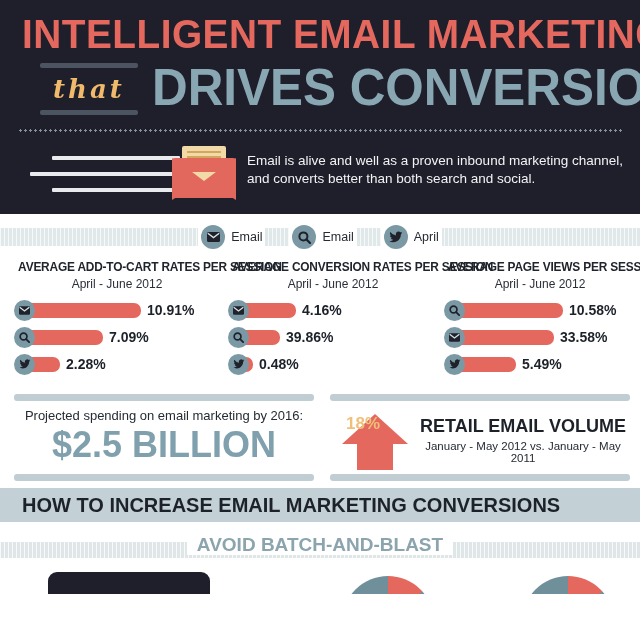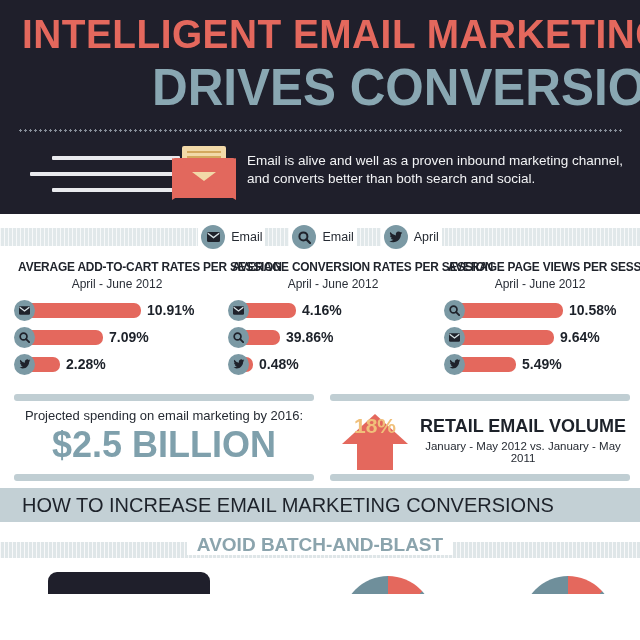--- a/index.html
+++ b/index.html
@@ -132,43 +132,43 @@
   .spend-value{
     position:absolute;left:0;top:32px;width:300px;text-align:center;
     font-family:"Liberation Sans Narrow","Liberation Sans",sans-serif;
     font-weight:bold;font-size:36px;line-height:42px;color:#7fa0ac;letter-spacing:0px;
   }
   .arrow{position:absolute;left:12px;top:22px;width:66px;height:56px;}
   .arrow-head{position:absolute;left:0;top:0;width:0;height:0;
     border-left:33px solid transparent;border-right:33px solid transparent;border-bottom:30px solid #e4685d;}
   .arrow-stem{position:absolute;left:15px;top:29px;width:36px;height:27px;background:#e4685d;}
   .arrow-pct{
-    position:absolute;left:0;top:22px;width:66px;text-align:right;
-    font-family:"Liberation Sans Narrow","Liberation Sans",sans-serif;
-    font-weight:bold;font-size:21px;color:#f0c07a;z-index:3;
+    position:absolute;left:0;top:22px;width:66px;text-align:center;
+    font-family:"Liberation Sans Narrow","Liberation Sans",sans-serif;
+    font-weight:bold;font-size:17px;color:#f0c07a;z-index:3;
   }
   .rt-title{
     position:absolute;left:86px;top:24px;width:214px;text-align:center;
     font-family:"Liberation Sans Narrow","Liberation Sans",sans-serif;
     font-weight:bold;font-size:18px;color:#1d222a;letter-spacing:0px;
   }
   .rt-sub{
     position:absolute;left:86px;top:48px;width:214px;text-align:center;
     font-family:"Liberation Sans Narrow","Liberation Sans",sans-serif;
     font-size:11.5px;color:#262b33;
   }
 
   
   .howto-band{
     position:relative;width:640px;height:34px;background:#c3d0d5;display:flex;align-items:center;
   }
   .howto-title{
     margin-left:22px;
     font-family:"Liberation Sans Narrow","Liberation Sans",sans-serif;
-    font-weight:normal;font-size:20px;color:#1d222a;letter-spacing:0px;white-space:nowrap;
+    font-weight:bold;font-size:20px;color:#1d222a;letter-spacing:0px;white-space:nowrap;
   }
   .howto-body{
     width:596px;margin:12px auto 0 auto;
     font-family:"Liberation Sans Narrow","Liberation Sans",sans-serif;
     font-size:12.6px;line-height:17px;color:#262b33;
   }
 
   
   .avoid{position:relative;width:536px;height:30px;margin-top:12px;}
   .avoid-bar{
@@ -195,20 +195,25 @@
 </style>
 </head>
 <body>
 
 <div class="page">
 
   <div class="hero">
     <div class="hero-title">INTELLIGENT EMAIL MARKETING</div>
 
     <div class="hero-line2">
+      <div class="that-box">
+        <div class="that-rule top"></div>
+        <div class="that-word">that</div>
+        <div class="that-rule bot"></div>
+      </div>
       <div class="hero-sub">DRIVES CONVERSIONS</div>
     </div>
 
     <div class="dot-rule"></div>
 
     <div class="hero-bottom">
       <div class="env-lines">
           <i></i>
           <i></i>
           <i></i>
@@ -360,21 +365,21 @@
       </div>
 
       <div class="row">
         <span class="ic">
           <svg width="11" height="9" viewBox="0 0 13 10">
               <rect x="0" y="0" width="13" height="10" rx="1.5" fill="#1f222b"></rect>
               <path d="M0.8 1.2 L6.5 5.6 L12.2 1.2" stroke="#d7e2e6" stroke-width="1.6" fill="none"></path>
             </svg>
         </span>
         <span class="bar" style="width:96px"></span>
-        <span class="val">9.64%</span>
+        <span class="val">33.58%</span>
       </div>
 
       <div class="row">
         <span class="ic">
           <svg width="12" height="10" viewBox="0 0 14 12">
               <path d="M13.6 1.7c-.5.22-1 .37-1.56.44.56-.34.99-.87 1.19-1.5-.52.31-1.1.54-1.72.66A2.72 2.72 0 0 0 6.9 3.78c0 .21.02.42.07.62A7.72 7.72 0 0 1 1.36.9a2.7 2.7 0 0 0 .84 3.62c-.44-.01-.86-.14-1.23-.34v.03c0 1.31.93 2.41 2.17 2.66-.23.06-.47.1-.72.1-.17 0-.35-.02-.51-.05a2.72 2.72 0 0 0 2.54 1.89A5.46 5.46 0 0 1 0 10.04a7.7 7.7 0 0 0 4.18 1.23c5.01 0 7.75-4.16 7.75-7.76l-.01-.35c.53-.38.99-.86 1.36-1.4z" fill="#1f222b"></path>
             </svg>
         </span>
         <span class="bar" style="width:58px"></span>
         <span class="val">5.49%</span>

